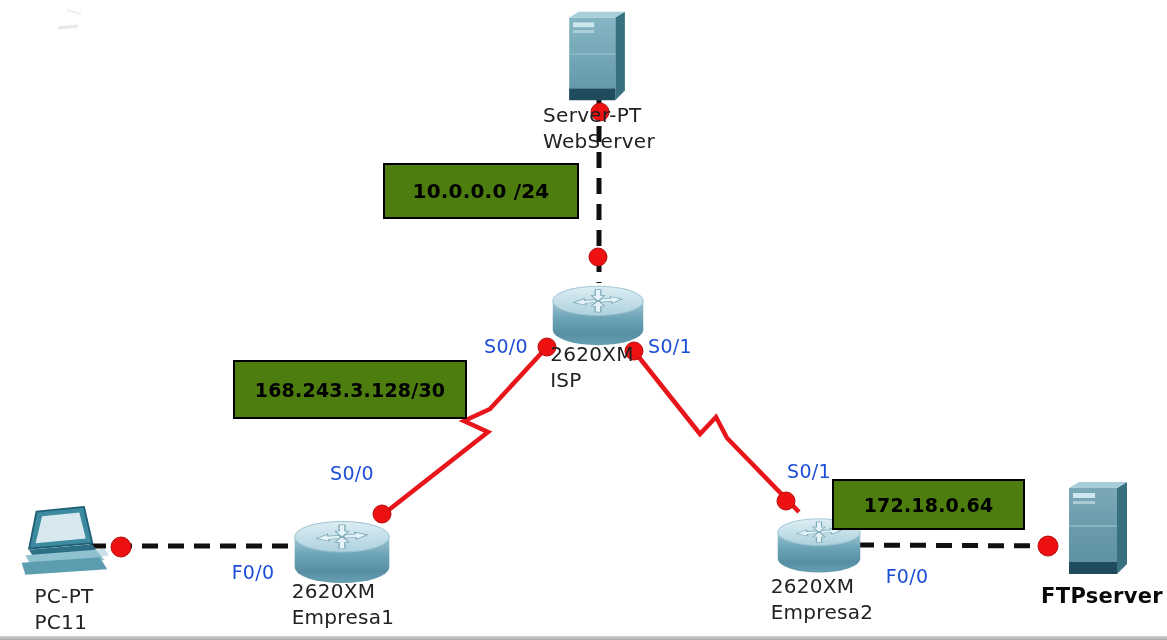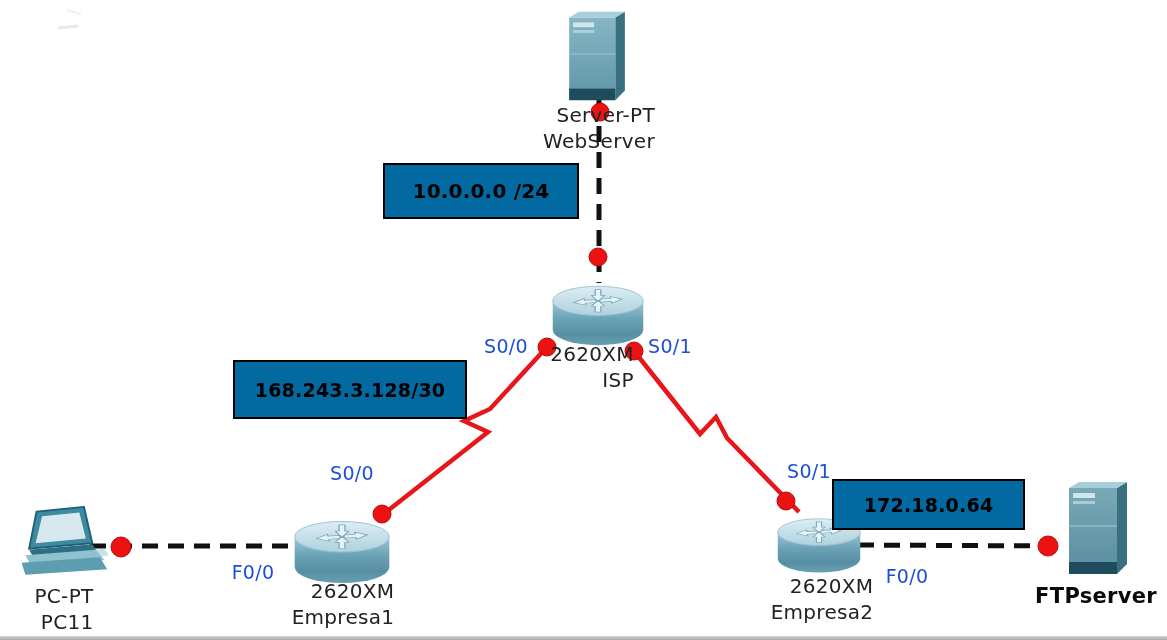--- a/index.html
+++ b/index.html
@@ -27,30 +27,30 @@
   .s-seam{stroke:#8fbdc9;stroke-width:1.5;}
   
   .l-bezel{fill:#3c8ba1;stroke:#1f6077;stroke-width:2;}
   .l-screen{fill:#d7e9ee;}
   .l-hinge{fill:#2c6f85;}
   .l-deck{fill:#8fc2ce;}
   .l-base{fill:#5c9db0;}
   .l-pad{fill:#c9e2e9;}
   
   .caption{
-    position:absolute;transform:translateX(-50%);text-align:right;
+    position:absolute;transform:translateX(-50%);text-align:left;
     font-size:20px;line-height:26px;color:#222;white-space:nowrap;letter-spacing:.3px;
   }
-  .caption.bold{font-weight:bold;font-size:21px;color:#0a0a0a;}
+  .caption.bold{font-weight:bold;font-size:21px;color:#0a0a0a;margin-left:6px;}
   .iface{
     position:absolute;transform:translateX(-50%);font-size:19px;color:#1d4ed8;
     white-space:nowrap;letter-spacing:.3px;
   }
   .netbox{
-    position:absolute;background:#0369a1;border:2px solid #000;
+    position:absolute;background:#4d7c0f;border:2px solid #000;
     display:flex;align-items:center;justify-content:center;
     font-weight:bold;font-size:19px;color:#000;white-space:nowrap;letter-spacing:.2px;
   }
   .bottom-edge{
     position:absolute;left:0;top:636px;width:1167px;height:4px;
     background:linear-gradient(#d2d2d2,#a9a9a9);
   }
   .artifact{position:absolute;left:55px;top:4px;width:55px;height:32px;opacity:.55;}
 </style>
 </head>

